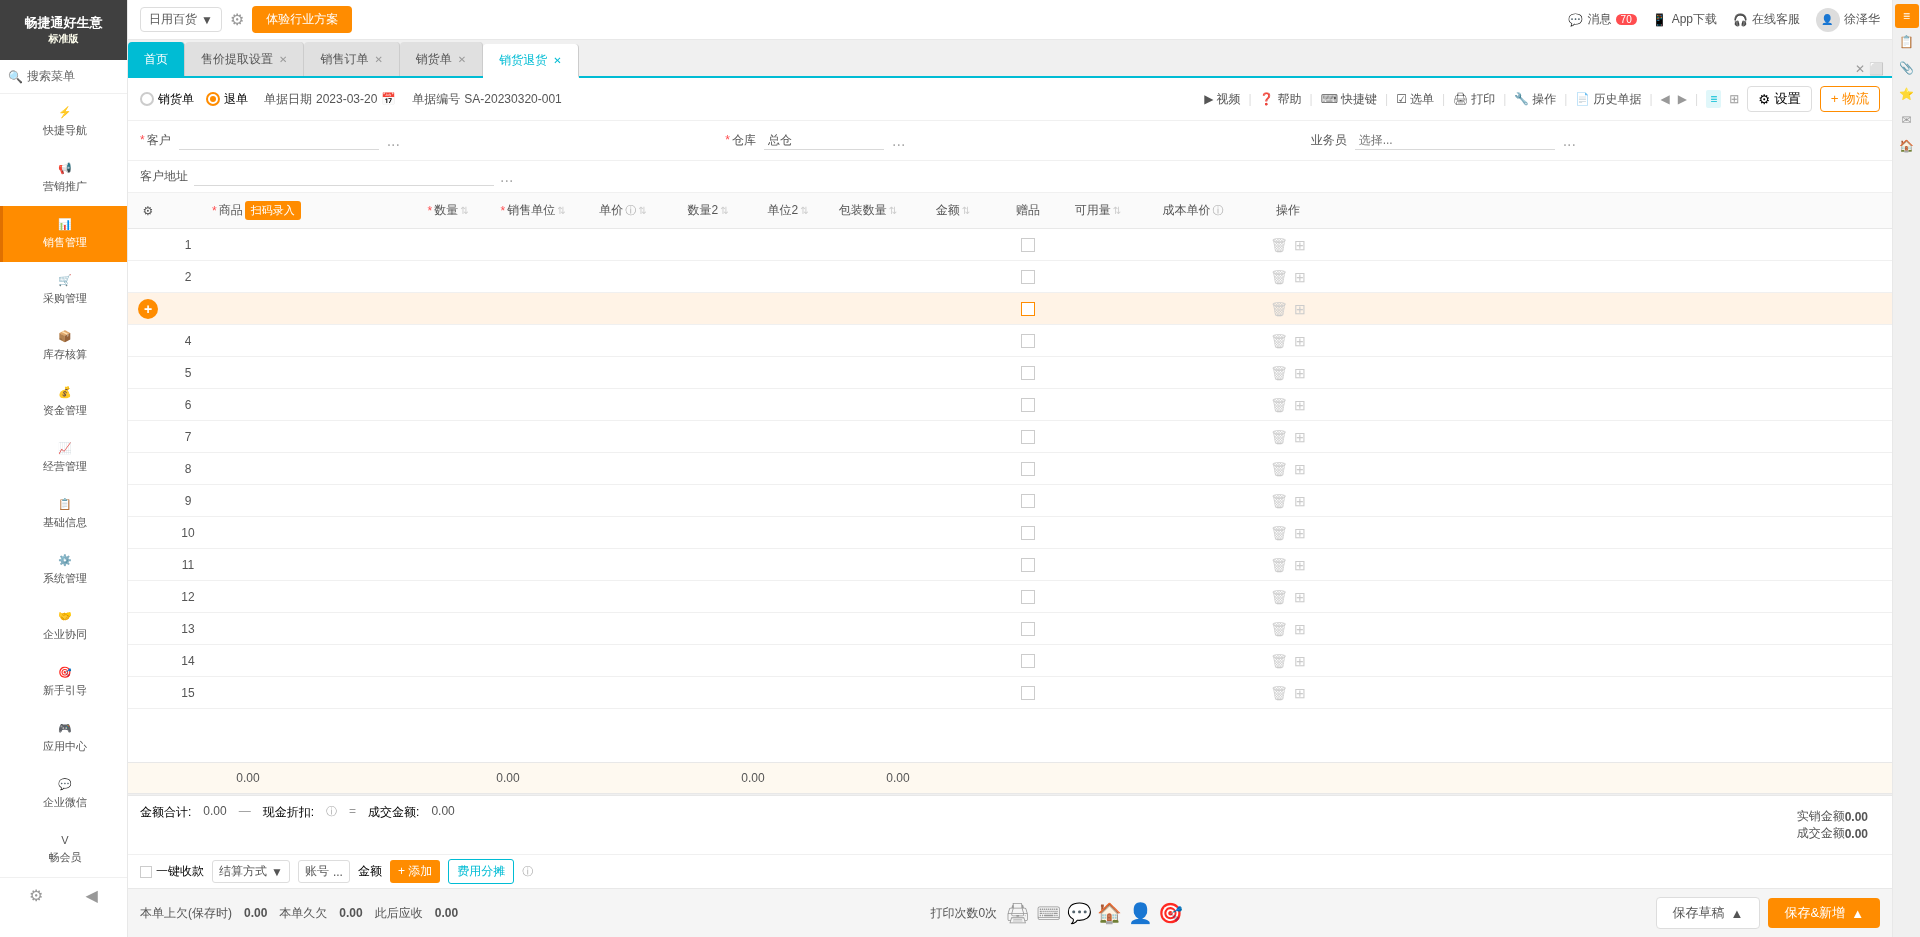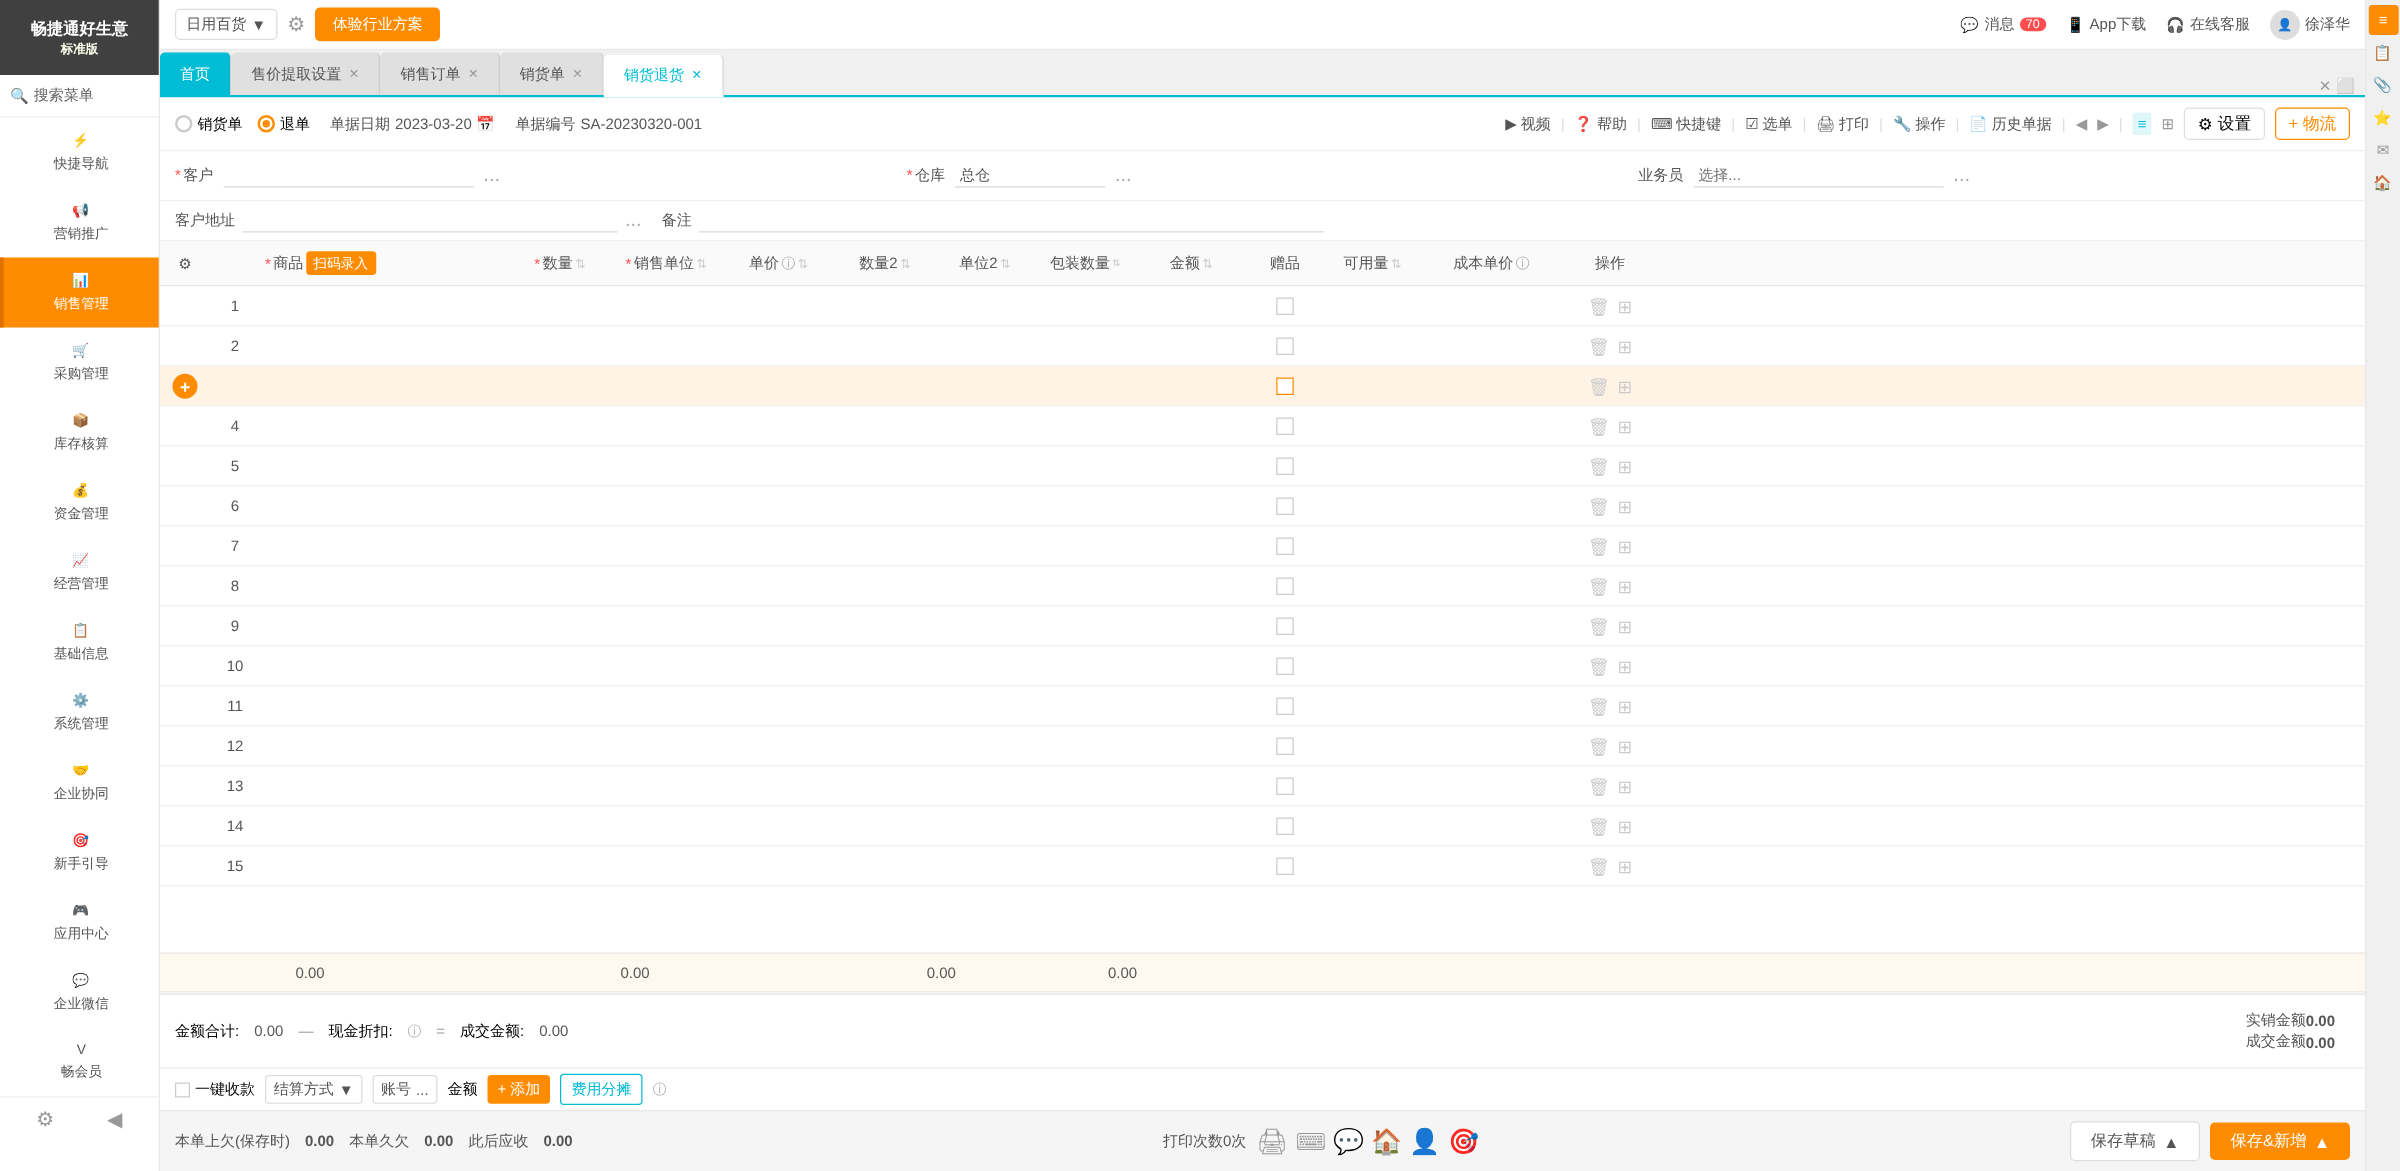--- a/index.html
+++ b/index.html
@@ -70,21 +70,21 @@
     .table-area { flex: 1; overflow: hidden; display: flex; flex-direction: column; }
     .table-header-row { display: flex; align-items: center; background: #fafafa; border-bottom: 1px solid #e8e8e8; padding: 0; min-height: 36px; }
     .col-gear { width: 40px; display: flex; justify-content: center; cursor: pointer; flex-shrink: 0; }
     .col-num { width: 40px; text-align: center; flex-shrink: 0; }
     .col-product { width: 200px; flex-shrink: 0; }
     .col-qty { width: 80px; text-align: center; flex-shrink: 0; }
     .col-unit { width: 90px; text-align: center; flex-shrink: 0; }
     .col-price { width: 90px; text-align: center; flex-shrink: 0; }
     .col-qty2 { width: 80px; text-align: center; flex-shrink: 0; }
     .col-unit2 { width: 80px; text-align: center; flex-shrink: 0; }
-    .col-pkgqty { width: 80px; text-align: right; flex-shrink: 0; font-family: Liberation Mono, monospace; }
+    .col-pkgqty { width: 80px; text-align: right; flex-shrink: 0; }
     .col-amount { width: 90px; text-align: center; flex-shrink: 0; }
     .col-gift { width: 60px; text-align: center; flex-shrink: 0; }
     .col-avail { width: 80px; text-align: center; flex-shrink: 0; }
     .col-costprice { width: 110px; text-align: center; flex-shrink: 0; }
     .col-ops { width: 80px; text-align: center; flex-shrink: 0; }
 
     .th-cell { font-size: 12px; color: #555; padding: 6px 4px; display: flex; align-items: center; justify-content: center; gap: 2px; white-space: nowrap; }
     .th-cell.left { justify-content: flex-start; }
     .sort-icon { color: #ccc; font-size: 10px; }
     .barcode-btn { background: #ff8c00; color: #fff; border: none; border-radius: 3px; padding: 2px 6px; font-size: 11px; cursor: pointer; }
@@ -94,21 +94,21 @@
     .td-cell.left { justify-content: flex-start; }
     .checkbox-cell { width: 14px; height: 14px; border: 1px solid #ccc; display: flex; align-items: center; justify-content: center; }
     .add-btn { width: 20px; height: 20px; background: #ff8c00; color: #fff; border-radius: 50%; display: flex; align-items: center; justify-content: center; cursor: pointer; font-size: 14px; font-weight: bold; }
     .action-icon { color: #ccc; cursor: pointer; font-size: 14px; margin: 0 3px; }
 
     
     .summary-row { display: flex; align-items: center; background: #fef9f0; border-top: 1px solid #e8e8e8; border-bottom: 1px solid #e8e8e8; min-height: 32px; flex-shrink: 0; }
     .summary-label { padding: 6px 12px; font-weight: bold; color: #555; }
 
     
-    .footer-area { border-top: 1px solid #e8e8e8; padding: 8px 12px; display: flex; align-items: center; gap: 12px; flex-shrink: 0; }
+    .footer-area { border-top: 1px solid #e8e8e8; padding: 8px 12px; display: flex; gap: 12px; flex-shrink: 0; }
     .dash { color: #999; }
     .footer-bottom { display: flex; align-items: center; gap: 8px; font-size: 12px; padding: 4px 12px; border-top: 1px solid #f0f0f0; }
     .footer-checkbox { display: flex; align-items: center; gap: 4px; cursor: pointer; }
     .small-checkbox { width: 12px; height: 12px; border: 1px solid #ccc; }
     .select-field { border: 1px solid #ddd; border-radius: 3px; padding: 2px 6px; font-size: 12px; color: #555; cursor: pointer; display: flex; align-items: center; gap: 4px; }
     .btn-add-fee { background: #ff8c00; color: #fff; border: none; border-radius: 3px; padding: 3px 8px; cursor: pointer; font-size: 12px; }
     .btn-fee-split { background: #fff; border: 1px solid #00bcd4; color: #00bcd4; border-radius: 3px; padding: 3px 8px; cursor: pointer; font-size: 12px; }
 
     
     .right-summary { display: flex; flex-direction: column; align-items: flex-end; margin-left: auto; padding: 4px 12px; }
@@ -365,24 +365,20 @@
           <input class="form-input" style="width: 200px;" placeholder="选择...">
           <span class="form-ellipsis">...</span>
         </div>
       </div>
 
       <div class="form-row-2">
         <div class="form-field">
           <span class="form-label">客户地址</span>
           <input class="form-input" style="width: 300px;">
           <span class="form-ellipsis">...</span>
-        </div>
-        <div class="form-field">
-          <span class="form-label">备注</span>
-          <input class="form-input" style="width: 500px;">
         </div>
       </div>
 
       <div class="table-area">
 
         <div class="table-header-row">
           <div class="col-gear th-cell">
             <span>⚙</span>
           </div>
           <div class="col-num th-cell"></div>

